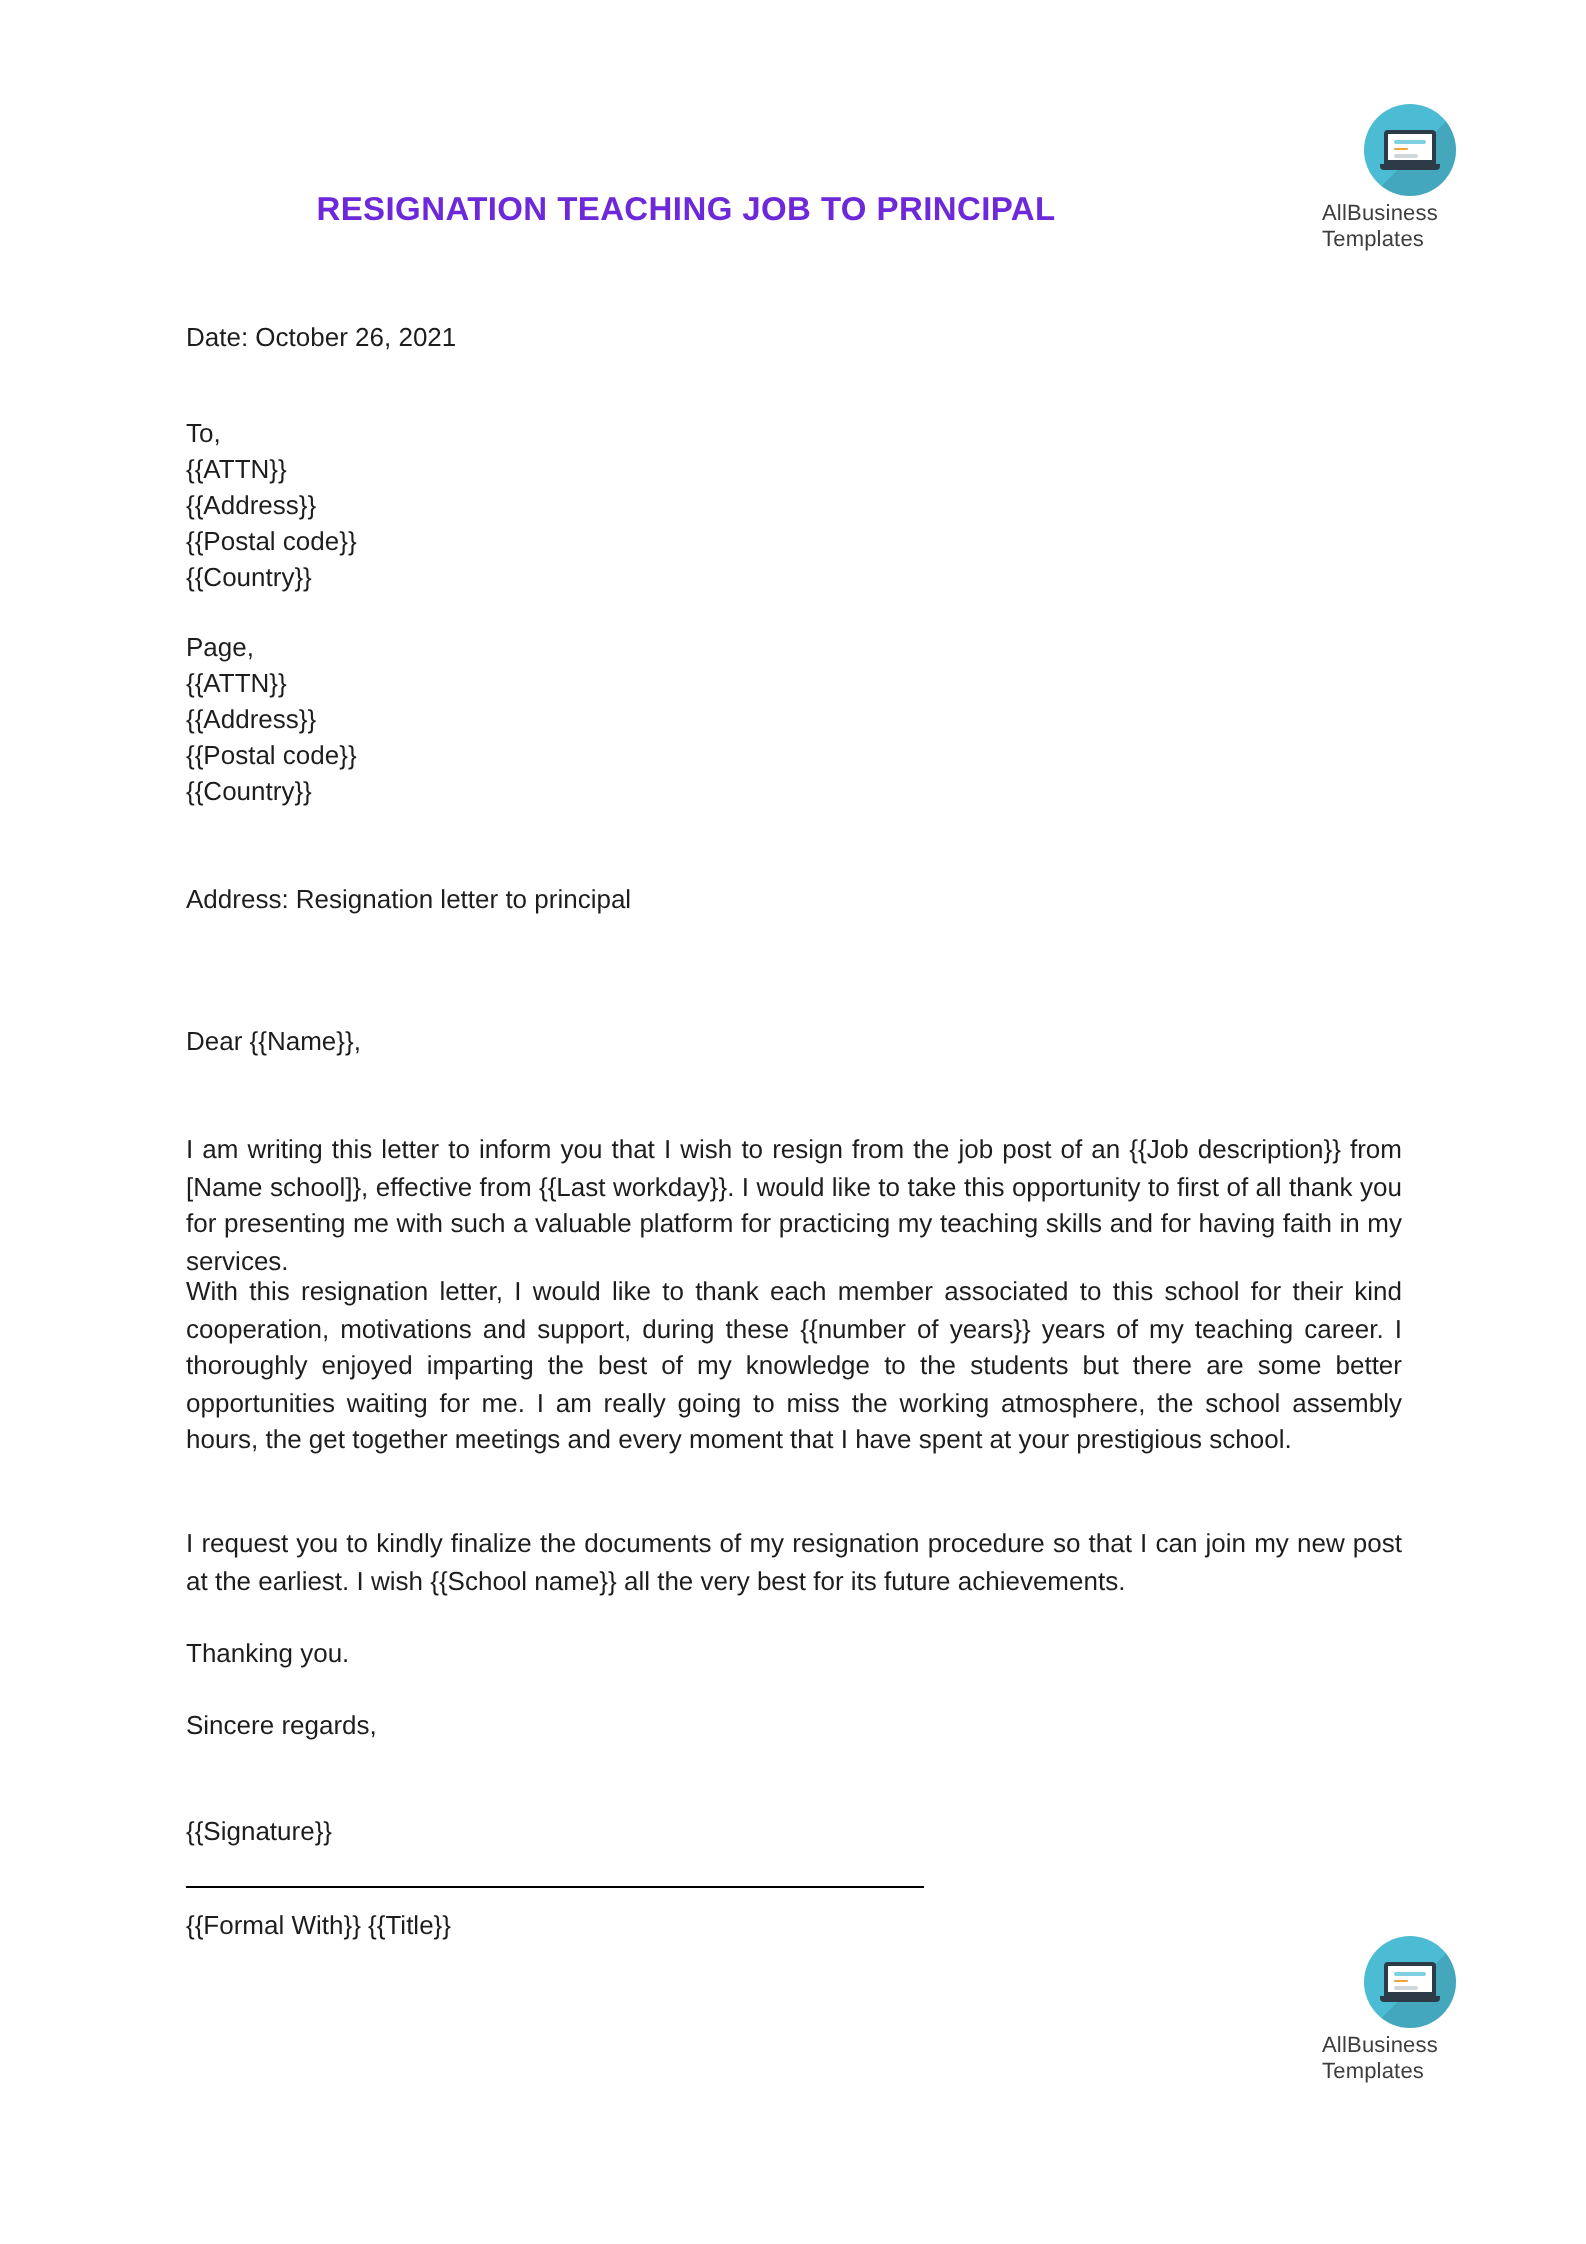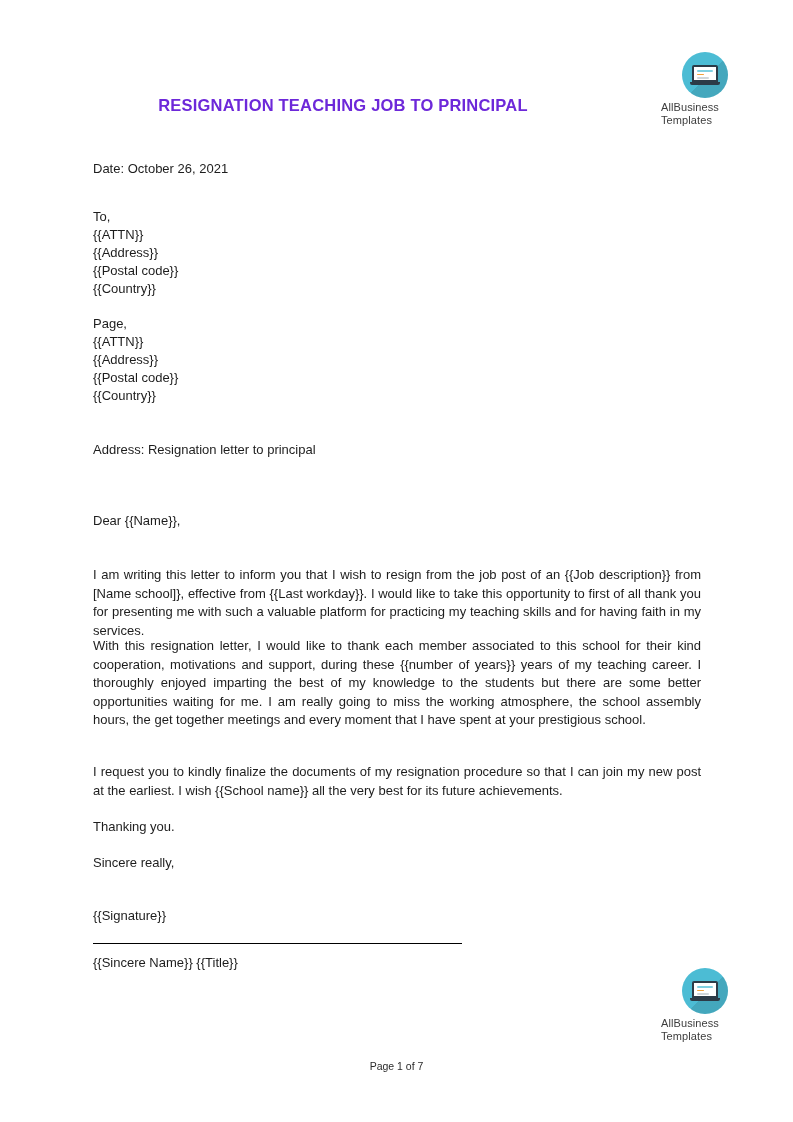--- a/index.html
+++ b/index.html
@@ -199,39 +199,38 @@
 
   <div class="body-block subject">Address: Resignation letter to principal</div>
 
   <div class="body-block salutation">Dear {{Name}},</div>
 
   <div class="body-block para para-1">I am writing this letter to inform you that I wish to resign from the job post of an {{Job description}} from [Name school]}, effective from {{Last workday}}. I would like to take this opportunity to first of all thank you for presenting me with such a valuable platform for practicing my teaching skills and for having faith in my services.</div>
   <div class="body-block para para-2">With this resignation letter, I would like to thank each member associated to this school for their kind cooperation, motivations and support, during these {{number of years}} years of my teaching career. I thoroughly enjoyed imparting the best of my knowledge to the students but there are some better opportunities waiting for me. I am really going to miss the working atmosphere, the school assembly hours, the get together meetings and every moment that I have spent at your prestigious school.</div>
   <div class="body-block thanking">Thanking you.</div>
 
   <div class="body-block para para-3">I request you to kindly finalize the documents of my resignation procedure so that I can join my new post at the earliest. I wish {{School name}} all the very best for its future achievements.</div>
-  <div class="body-block regards">Sincere really,</div>
+  <div class="body-block regards">Sincere regards,</div>
   <div class="body-block signature">{{Signature}}</div>
 
   <div class="sig-rule"></div>
 
-  <div class="body-block formal">{{Sincere Name}} {{Title}}</div>
+  <div class="body-block formal">{{Formal With}} {{Title}}</div>
 
   <div class="logo logo-bottom">
     <div class="logo-badge">
       <div class="logo-laptop">
         <div class="laptop-screen">
           <div class="laptop-line"></div>
           <div class="laptop-line short"></div>
           <div class="laptop-line mid"></div>
         </div>
         <div class="laptop-base"></div>
       </div>
     </div>
     <div class="logo-caption">
       <div>AllBusiness</div>
       <div>Templates</div>
     </div>
   </div>
 
-  <div class="page-footer">Page 1 of 7</div>
 
 </div>
 
 </body></html>

